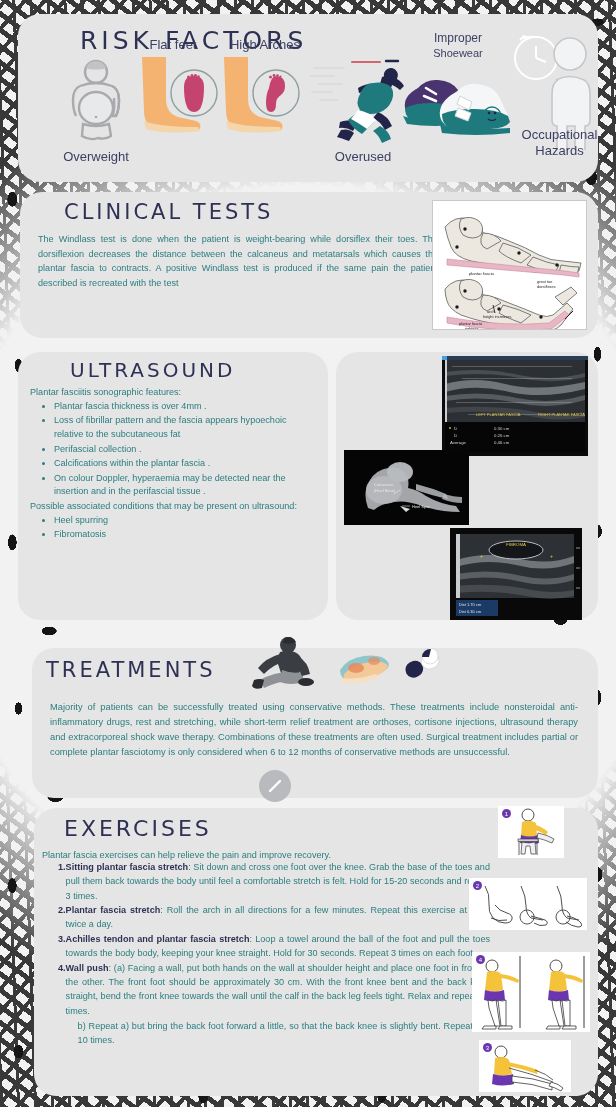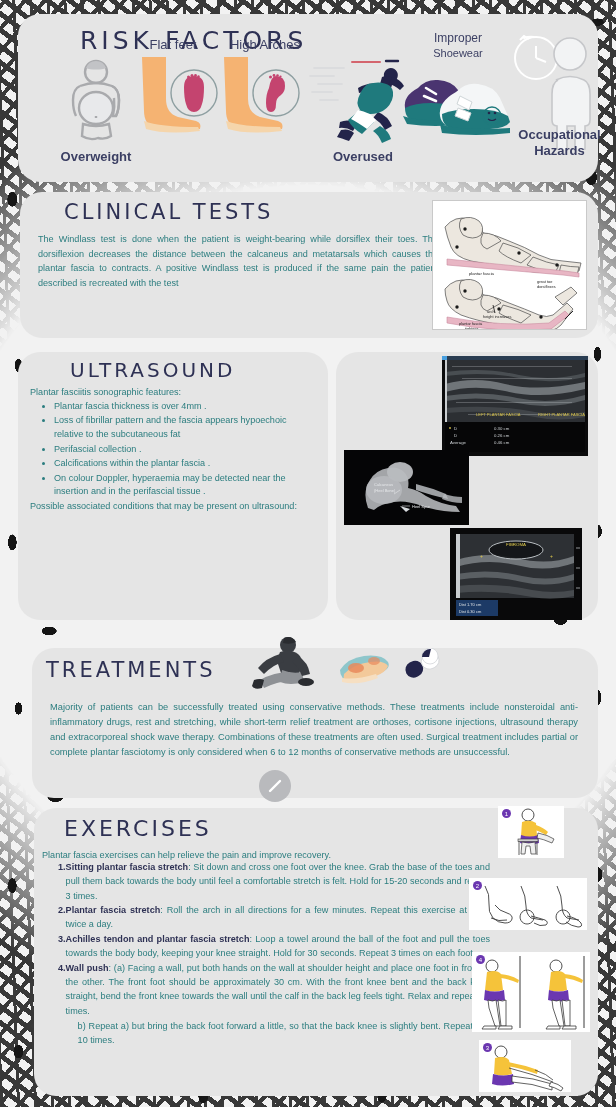--- a/index.html
+++ b/index.html
@@ -111,21 +111,21 @@
   #risk-heading { position: absolute; left: 62px; top: 12px; font-size: 25px; letter-spacing: 4px; }
 
   .rf-item { position: absolute; }
 
   #rf-overweight { left: 32px; top: 44px; width: 92px; }
   #rf-foot       { left: 118px; top: 24px; width: 170px; }
   #rf-overused   { left: 290px; top: 36px; width: 110px; }
   #rf-shoe       { left: 380px; top: 18px; width: 120px; }
   #rf-occ        { left: 484px; top: 18px; width: 115px; }
 
-  .rf-caption { position: absolute; width: 100%; font-weight: bold; }
+  .rf-caption { position: absolute; width: 100%; }
 
   
   #clinical-card { left: 20px; top: 192px; width: 578px; height: 146px; }
   #clinical-heading { position: absolute; left: 44px; top: 8px; font-size: 21px; }
   #clinical-text { position: absolute; left: 18px; top: 40px; width: 400px; }
   #windlass-img {
     position: absolute; left: 432px; top: 200px;
     width: 155px; height: 130px; background: #ffffff;
     border: 1px solid #c9c9c9; z-index: 7;
   }
@@ -372,20 +372,24 @@
   <div id="us-body">
     <p>Plantar fasciitis sonographic features:</p>
     <ul>
       <li>Plantar fascia thickness is over 4mm .</li>
       <li>Loss of fibrillar pattern and the fascia appears hypoechoic relative to the subcutaneous fat</li>
       <li>Perifascial collection .</li>
       <li>Calcifications within the plantar fascia .</li>
       <li>On colour Doppler, hyperaemia may be detected near the insertion and in the perifascial tissue .</li>
     </ul>
     <p>Possible associated conditions that may be present on ultrasound:</p>
+    <ul>
+      <li>Heel spurring</li>
+      <li>Fibromatosis</li>
+    </ul>
   </div>
 </div>
 
 <div class="card" id="us-img-card"></div>
 
 <div class="us-photo" id="us-photo-1">
   <svg width="146" height="100" viewBox="0 0 146 100">
     <rect width="146" height="100" fill="#0b0b0c"></rect>
     <rect x="0" y="0" width="146" height="4" fill="#2a3d52"></rect>
     <rect x="0" y="0" width="5" height="4" fill="#49a0e0"></rect>

